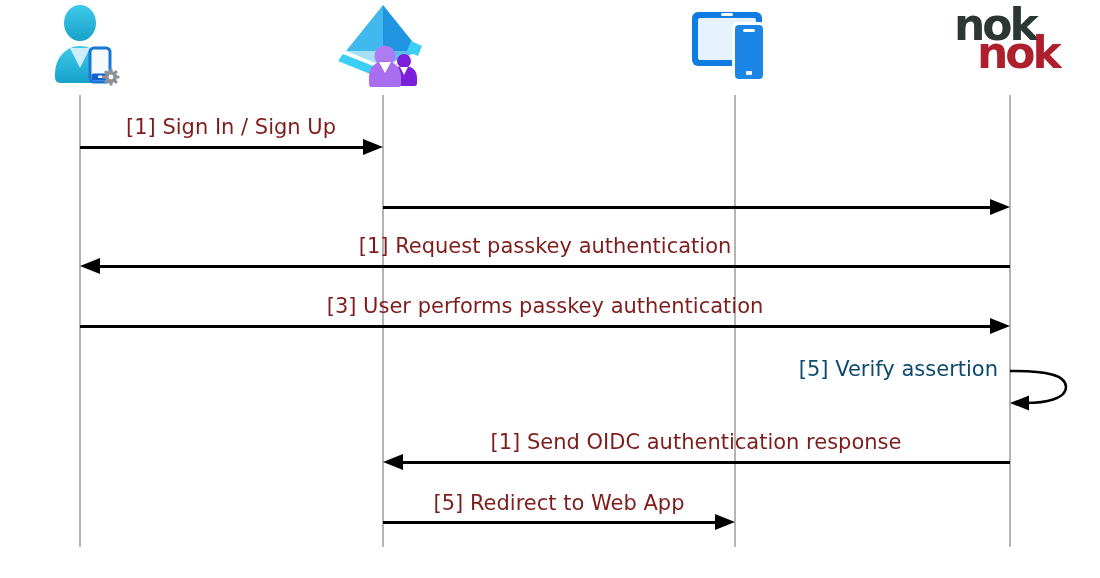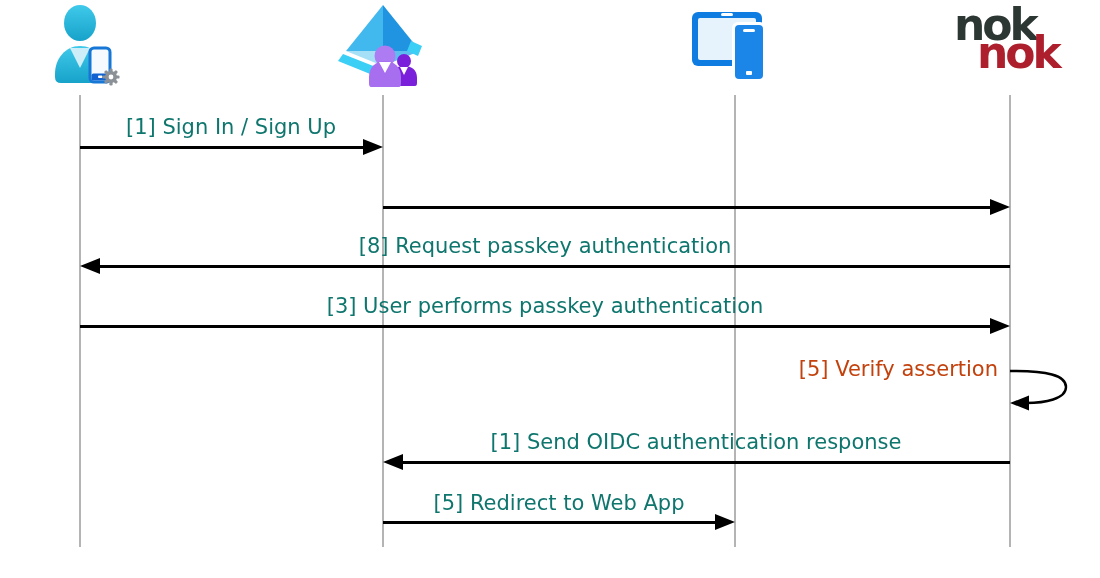--- a/index.html
+++ b/index.html
@@ -3,25 +3,25 @@
 <meta charset="utf-8">
 <style>
   html,body{margin:0;padding:0;background:#fff;}
   #canvas{
     position:relative;width:1100px;height:578px;background:#ffffff;
     font-family:"DejaVu Sans","Liberation Sans",sans-serif;overflow:hidden;
   }
   .lifeline{position:absolute;top:95px;height:452px;width:2px;background:#b4b4b4;}
   .actor{position:absolute;}
   .mlabel{
-    position:absolute;font-size:21px;line-height:26px;color:#0f766e;
+    position:absolute;font-size:21px;line-height:26px;color:#7f1d1d;
     white-space:nowrap;transform:translateX(-50%);
   }
   .mlabel-r{
-    position:absolute;font-size:21px;line-height:26px;color:#c2410c;
+    position:absolute;font-size:21px;line-height:26px;color:#0c4a6e;
     white-space:nowrap;
   }
   .line{position:absolute;height:3px;background:#000;}
   .ah-r{position:absolute;width:0;height:0;
     border-top:8px solid transparent;border-bottom:8px solid transparent;
     border-left:20px solid #000;}
   .ah-l{position:absolute;width:0;height:0;
     border-top:8px solid transparent;border-bottom:8px solid transparent;
     border-right:20px solid #000;}
   .logo-word{position:absolute;font-weight:bold;font-size:44px;line-height:44px;letter-spacing:-3px;}
@@ -101,21 +101,21 @@
     <span class="logo-word logo-bottom">nok</span>
   </div>
 
   <div class="mlabel" style="left:231px;top:114px">[1] Sign In / Sign Up</div>
   <div class="line" style="left:80px;top:146px;width:285px"></div>
   <div class="ah-r" style="left:363px;top:139px"></div>
 
   <div class="line" style="left:383px;top:206px;width:609px"></div>
   <div class="ah-r" style="left:990px;top:199px"></div>
 
-  <div class="mlabel" style="left:545px;top:233px">[8] Request passkey authentication</div>
+  <div class="mlabel" style="left:545px;top:233px">[1] Request passkey authentication</div>
   <div class="ah-l" style="left:80px;top:258px"></div>
   <div class="line" style="left:98px;top:265px;width:912px"></div>
 
   <div class="mlabel" style="left:545px;top:293px">[3] User performs passkey authentication</div>
   <div class="line" style="left:80px;top:325px;width:912px"></div>
   <div class="ah-r" style="left:990px;top:318px"></div>
 
   <div class="mlabel-r" style="right:102px;top:356px">[5] Verify assertion</div>
   <svg style="position:absolute;left:1009px;top:362px" width="64" height="56" viewBox="0 0 64 56">
     <path d="M1,9 C38,9 57,13 57,25 C57,37 36,41 17,41" fill="none" stroke="#000" stroke-width="2.4"></path>

